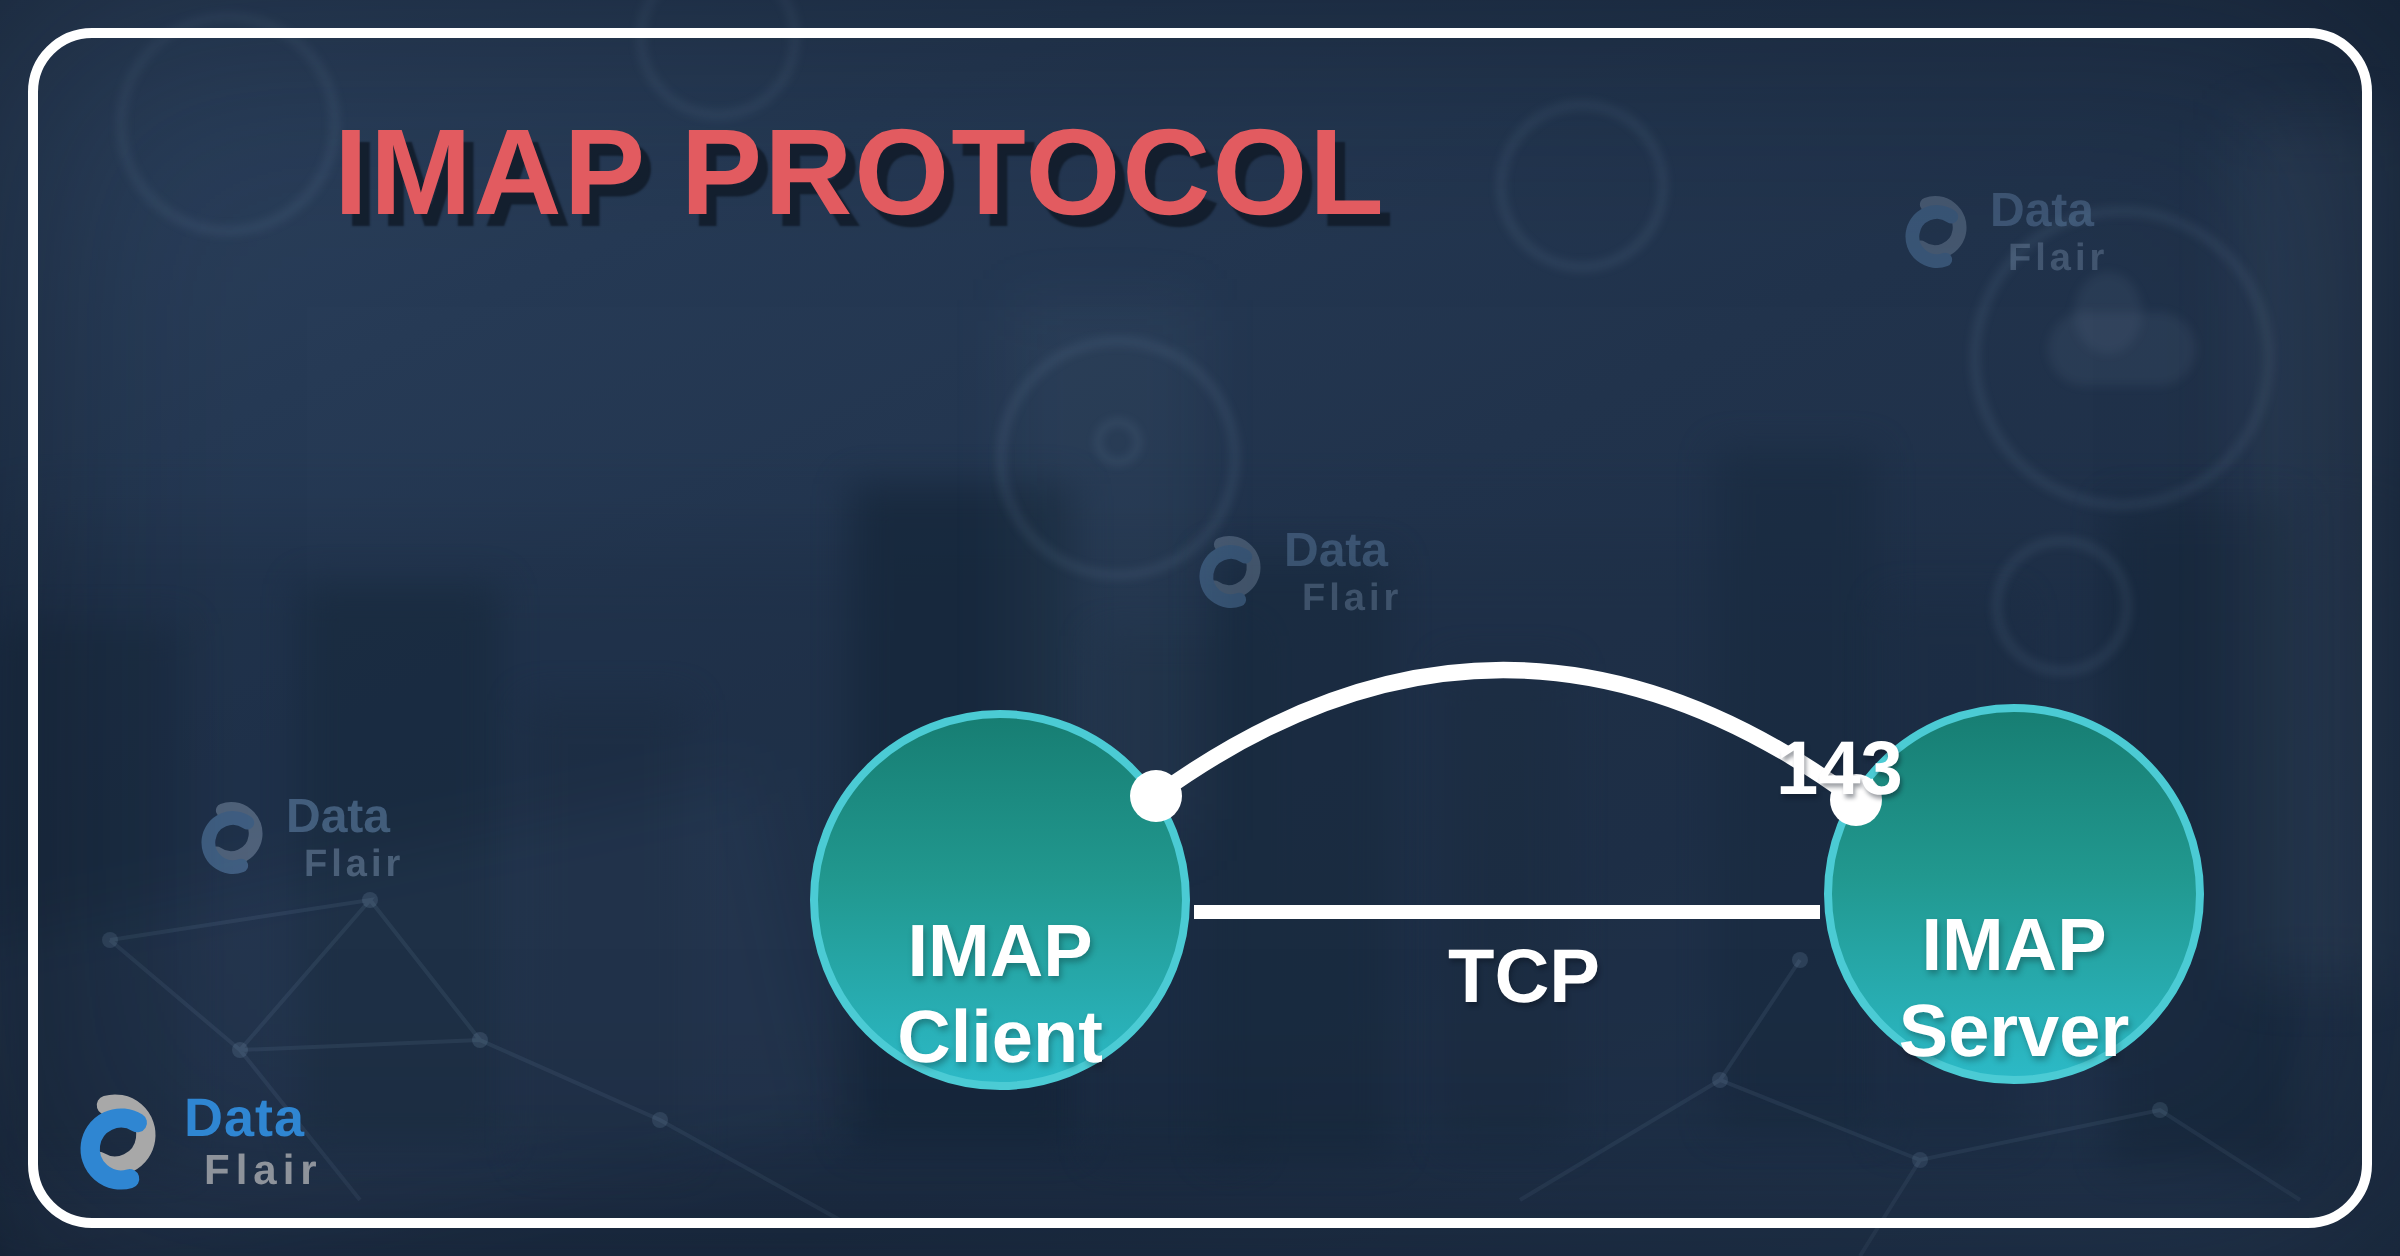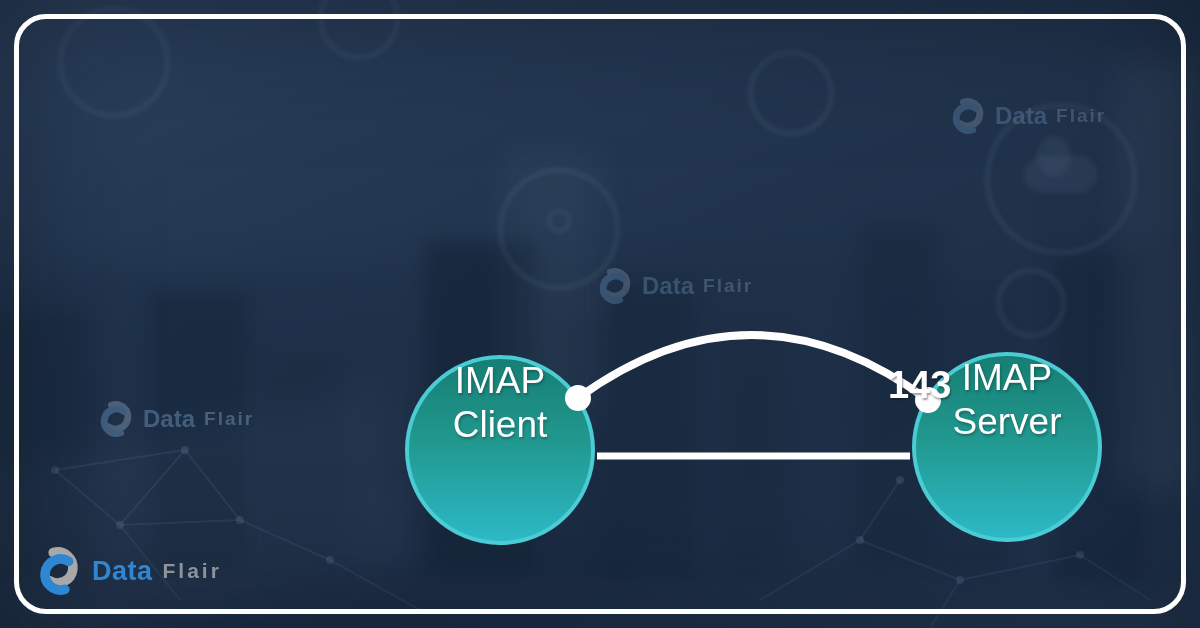--- a/index.html
+++ b/index.html
@@ -30,37 +30,37 @@
   .heading { position:absolute; left:30px; top:56px; width:800px; text-align:center; z-index:6; }
   .title { font-size:61px; font-weight:bold; letter-spacing:1px; color:var(--title-color,#e25b60);
     text-shadow:5px 6px 1px rgba(17,27,41,.88); line-height:1; }
   .subtitle { margin-top:14px; font-size:44px; font-weight:bold; color:#ffffff; line-height:1;
     text-shadow:1px 2px 2px rgba(10,18,30,.35); }
 
   
   .node { position:absolute; width:190px; height:190px; border-radius:50%;
     border:4px solid var(--node-border,#4bcbd4);
     background: linear-gradient(180deg, var(--node-top,#177e73) 0%, #21988f 45%, var(--node-bottom,#2cb9c6) 100%);
-    display:flex; align-items:flex-start; justify-content:center; text-align:center;
-    color:#fff; font-size:37px; font-weight:normal; line-height:1.18; white-space:pre-line;
+    display:flex; align-items:flex-end; justify-content:center; text-align:center;
+    color:#fff; font-size:37px; font-weight:bold; line-height:1.18; white-space:pre-line;
     text-shadow:1px 2px 3px rgba(0,0,0,.28); z-index:6; }
   .node-client { left:405px; top:355px; }
   .node-server { left:912px; top:352px; }
   .connectors { position:absolute; inset:0; z-index:7; pointer-events:none; }
   .connectors .stroke { stroke:var(--connector,#ffffff); fill:none; }
   .connectors .dot { fill:var(--connector,#ffffff); }
   .edge-label { position:absolute; color:#ffffff; font-weight:bold; z-index:8;
     text-shadow:1px 2px 2px rgba(10,18,30,.4); }
   .port-label { left:888px; top:320px; font-size:38px;margin-top:44px; }
   .tcp-label  { left:724px; top:468px; font-size:38px; }
 
   
   .brand { position:absolute; display:flex; align-items:center; }
   .brand .swirl { flex:0 0 auto; }
-  .brand .btxt { display:flex; line-height:1; margin-left:4px; }
+  .brand .btxt { display:flex; flex-direction:column; line-height:1; margin-left:4px; }
   .logo { left:30px; bottom:28px; z-index:8; }
   .logo .t1 { font-size:27px; font-weight:bold; color:var(--logo1,#2f86d2); letter-spacing:.5px; }
   .logo .t2 { font-size:21px; font-weight:bold; color:var(--logo2,#8e939b); letter-spacing:3px; margin:2px 0 0 10px; }
   .wm { opacity:.32; z-index:2; }
   .wm .t1 { font-size:24px; font-weight:bold; color:#7ba2cc; }
   .wm .t2 { font-size:19px; font-weight:bold; color:#8aa3c0; letter-spacing:2px; margin:2px 0 0 9px; }
   .wm-1 { left:93px;  top:396px; opacity:.42; }
   .wm-2 { left:592px; top:263px; }
   .wm-3 { left:945px; top:93px; }
 </style>
@@ -144,39 +144,41 @@
         <span class="t1">Data</span>
         <span class="t2">Flair</span>
       </span>
   </div>
 
   <div class="vignette"></div>
 
   <div class="frame"></div>
 
   <div class="heading">
+    <div class="title">IMAP PROTOCOL</div>
   </div>
 
   <div class="node node-client">
     <span>IMAP
 Client</span>
   </div>
   <div class="node node-server">
     <span>IMAP
 Server</span>
   </div>
 
   <svg class="connectors" width="1200" height="628" viewBox="0 0 1200 628">
     <path class="stroke" d="M 578 398 Q 753 271 928 400" stroke-width="8" stroke-linecap="round"></path>
     <line class="stroke" x1="597" y1="456" x2="910" y2="456" stroke-width="7"></line>
     <circle class="dot" cx="578" cy="398" r="13"></circle>
     <circle class="dot" cx="928" cy="400" r="13"></circle>
   </svg>
 
   <div class="edge-label port-label">143</div>
+  <div class="edge-label tcp-label">TCP</div>
 
   <div class="brand logo">
     <svg class="swirl" width="58" height="58" viewBox="0 0 60 60">
       <path d="M 24 11 A 16 16 0 1 1 20 40" stroke="#a8a8a8" stroke-width="10" fill="none" stroke-linecap="round"></path>
       <path d="M 36 49 A 16 16 0 1 1 40 20" stroke="#2f86d2" stroke-width="10" fill="none" stroke-linecap="round"></path>
     </svg>
     <span class="btxt">
       <span class="t1">Data</span>
       <span class="t2">Flair</span>
     </span>

